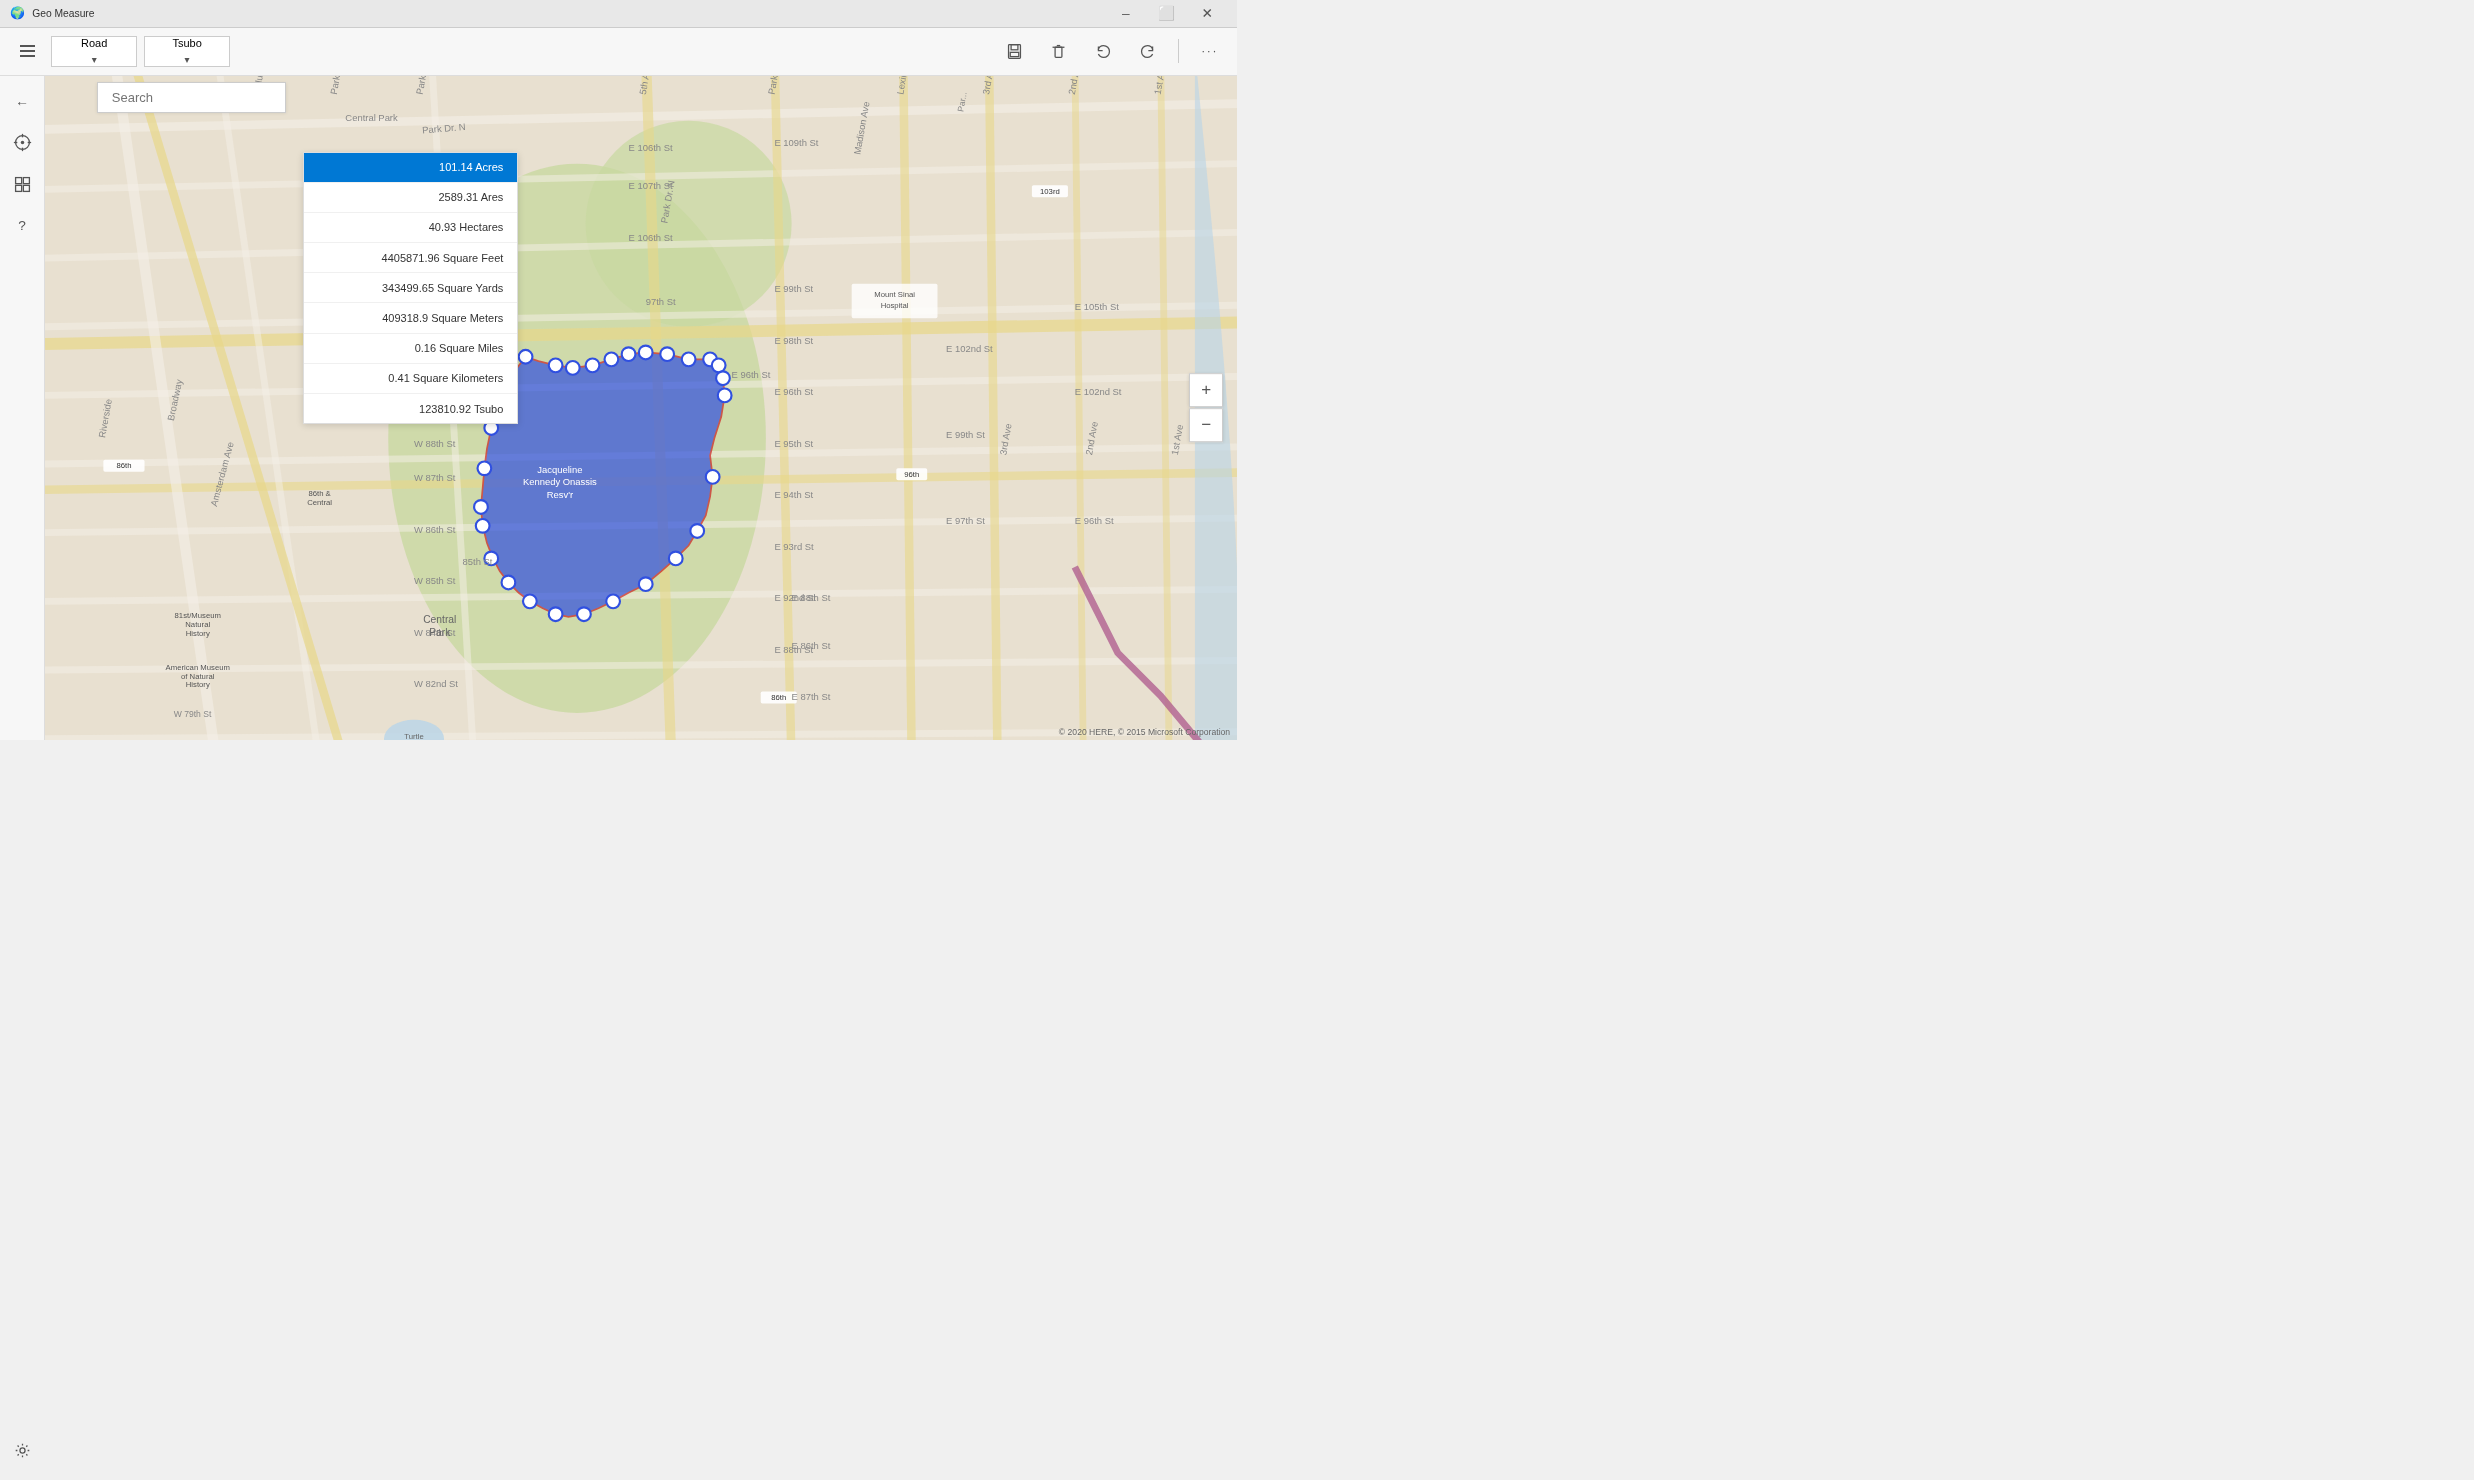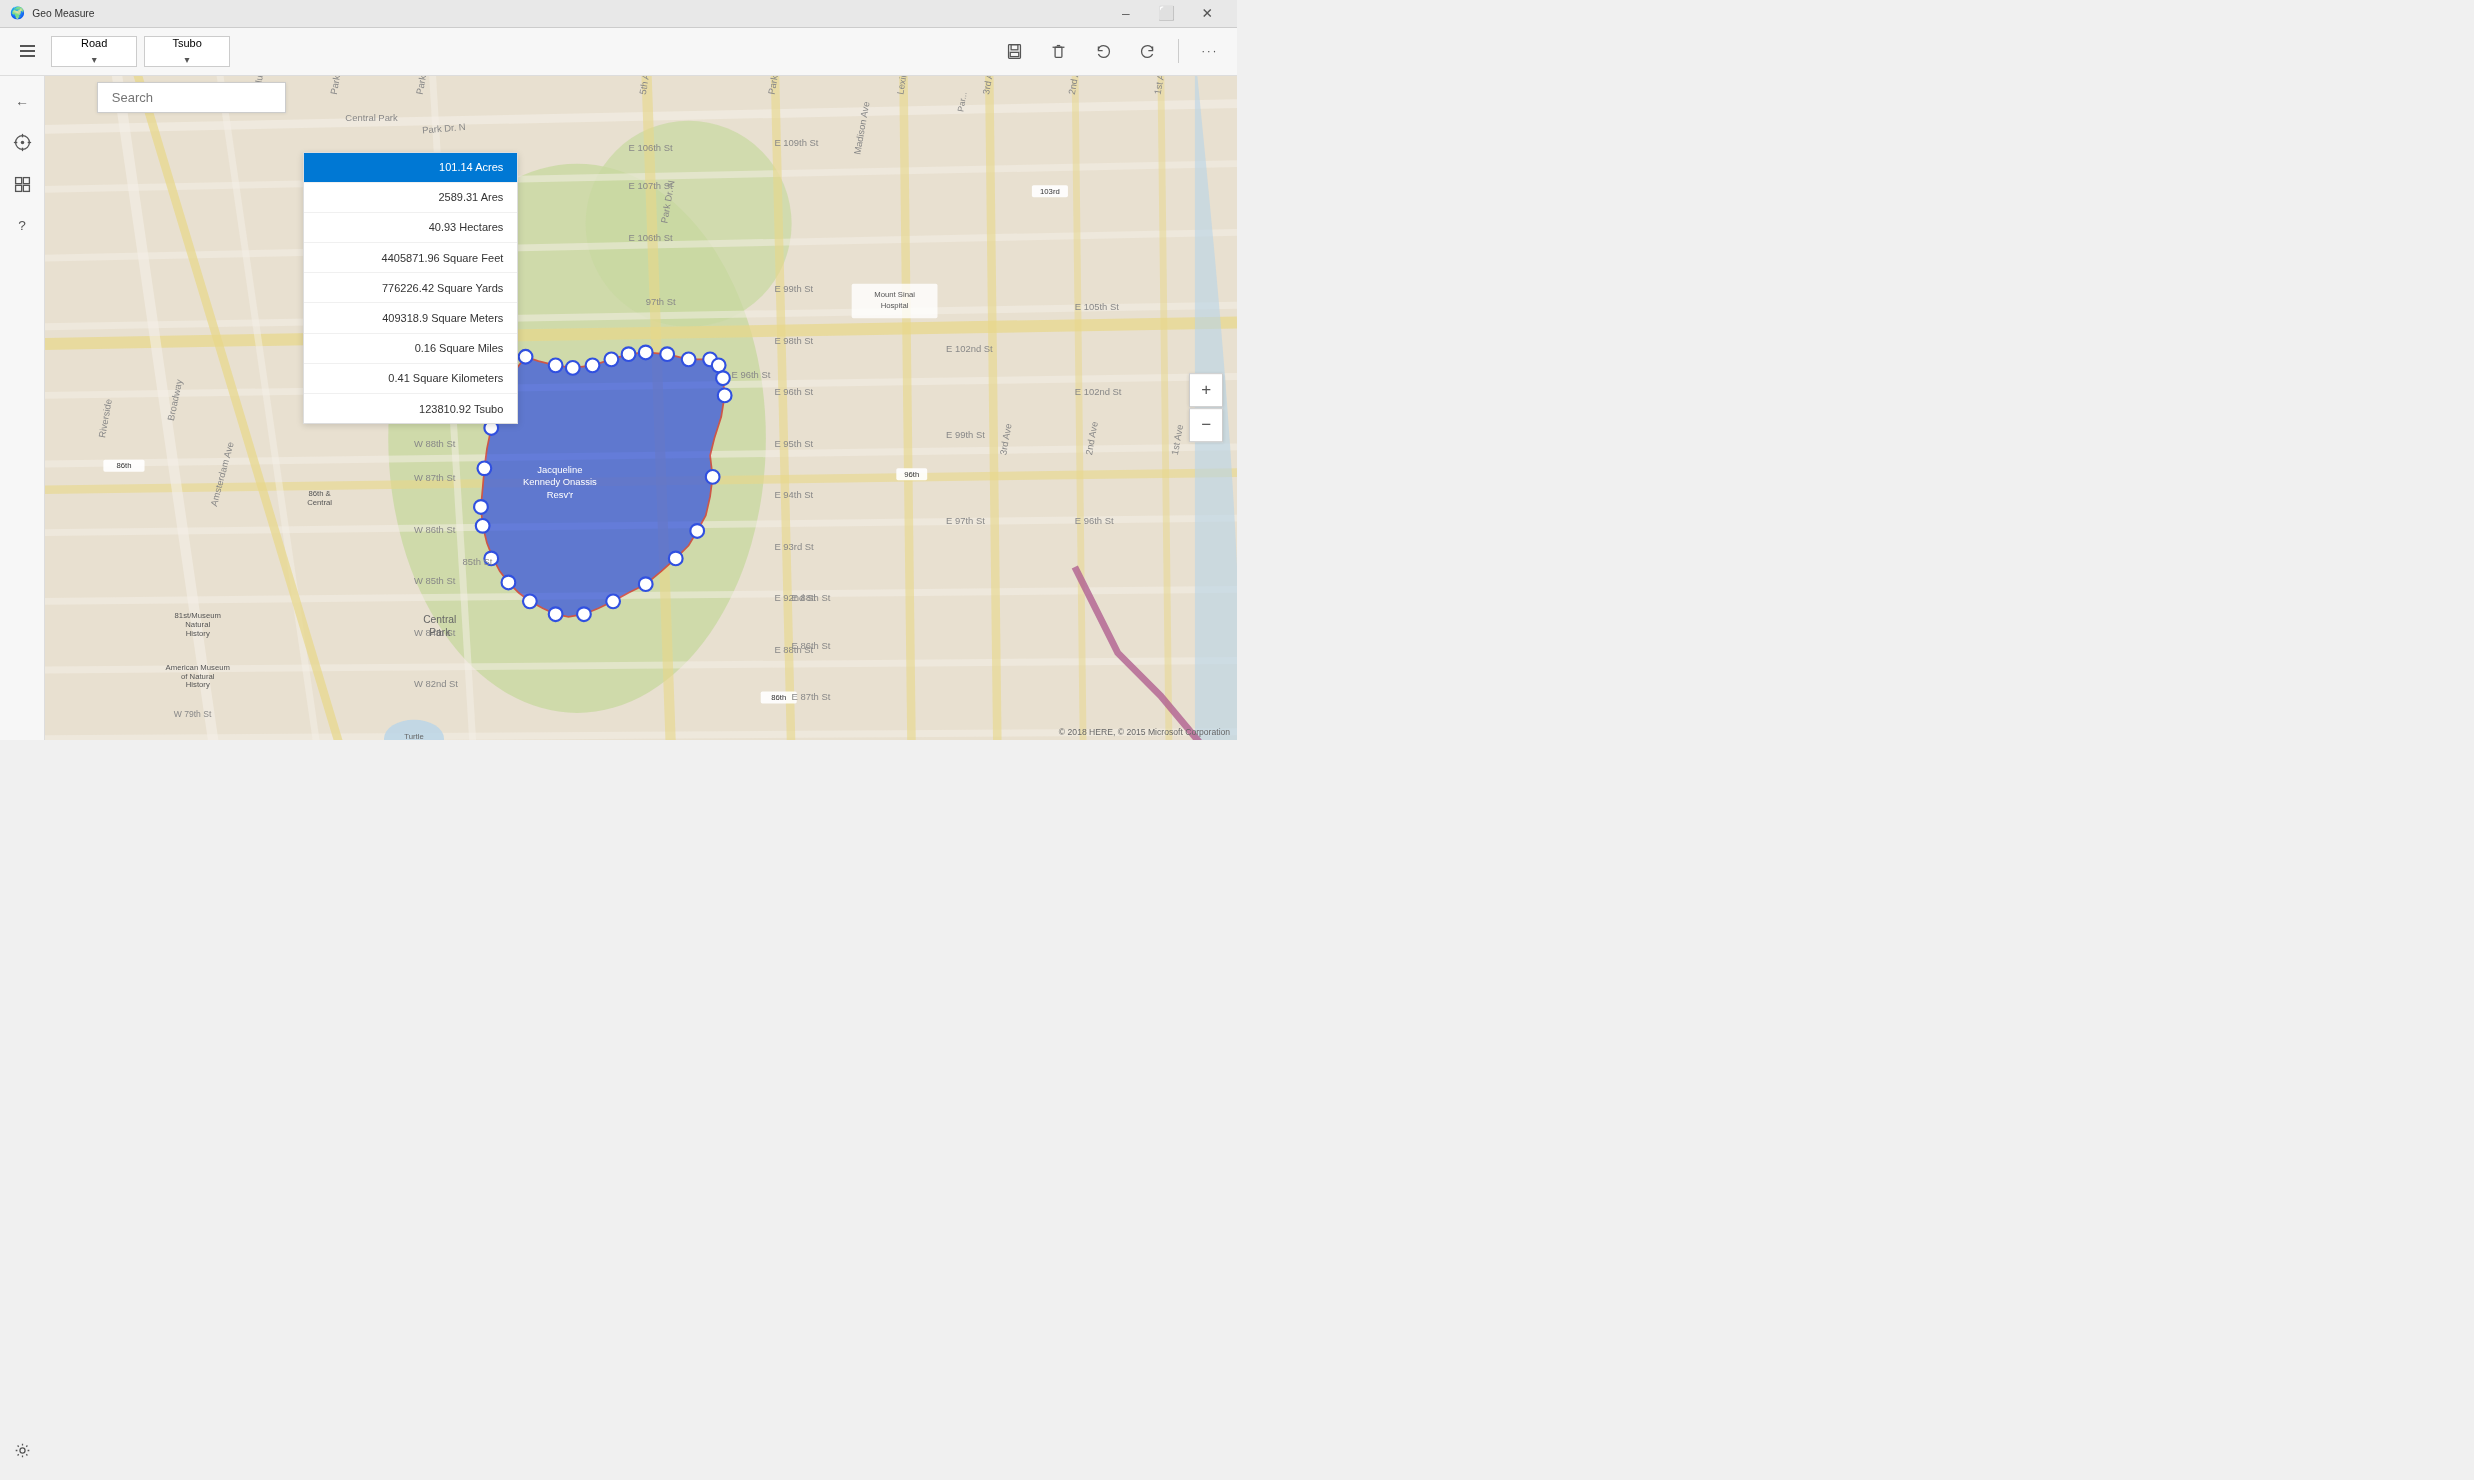--- a/index.html
+++ b/index.html
@@ -491,33 +491,33 @@
         <text x="1070" y="70" font-size="10" fill="#888" transform="rotate(-80,1070,70)">Par...</text>
 
         <text x="1120" y="470" font-size="11" fill="#888" transform="rotate(-80,1120,470)">3rd Ave</text>
       </svg>
 
       <div class="measurement-panel">
         <div class="measurement-item selected">101.14 Acres</div>
         <div class="measurement-item">2589.31 Ares</div>
         <div class="measurement-item">40.93 Hectares</div>
         <div class="measurement-item">4405871.96 Square Feet</div>
-        <div class="measurement-item">776226.42 Square Yards</div>
+        <div class="measurement-item">343499.65 Square Yards</div>
         <div class="measurement-item">409318.9 Square Meters</div>
         <div class="measurement-item">0.16 Square Miles</div>
         <div class="measurement-item">0.41 Square Kilometers</div>
         <div class="measurement-item">123810.92 Tsubo</div>
       </div>
 
       <div class="zoom-controls">
         <button class="zoom-btn">+</button>
         <button class="zoom-btn">−</button>
       </div>
 
-      <div class="map-copyright">© 2018 HERE, © 2015 Microsoft Corporation</div>
+      <div class="map-copyright">© 2020 HERE, © 2015 Microsoft Corporation</div>
     </div>
   </div>
 </div>
 
 <button class="settings-btn" style="bottom:10.3px; left:3.4px;">
   <svg width="17" height="17" viewBox="0 0 20 20">
     <circle cx="10" cy="10" r="3" fill="none" stroke="#555" stroke-width="1.5"></circle>
     <path d="M10 2 L10 4 M10 16 L10 18 M2 10 L4 10 M16 10 L18 10 M4.2 4.2 L5.6 5.6 M14.4 14.4 L15.8 15.8 M15.8 4.2 L14.4 5.6 M5.6 14.4 L4.2 15.8" fill="none" stroke="#555" stroke-width="1.5"></path>
   </svg>
 </button>

